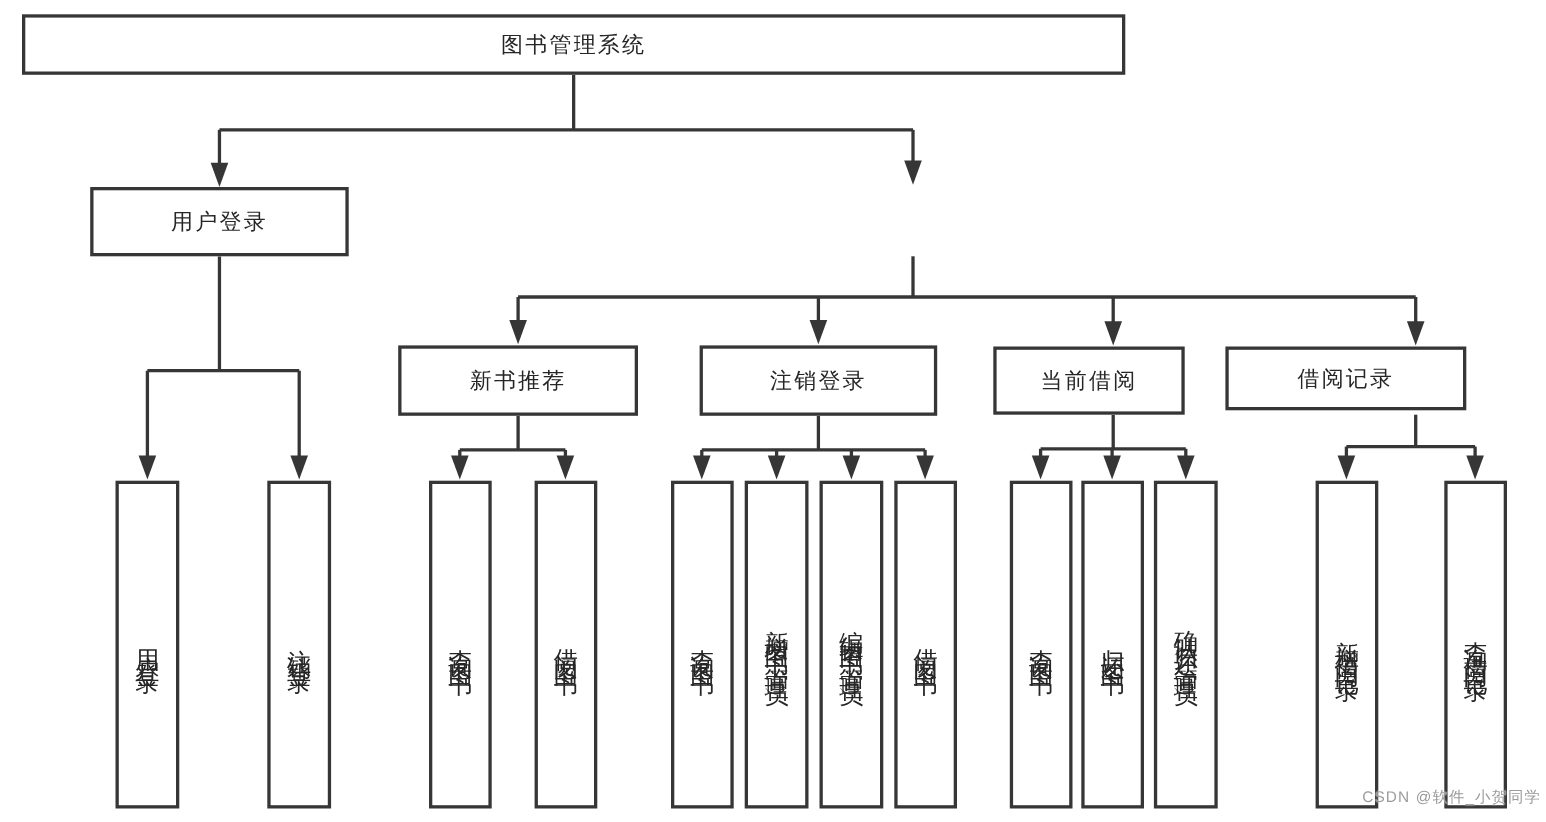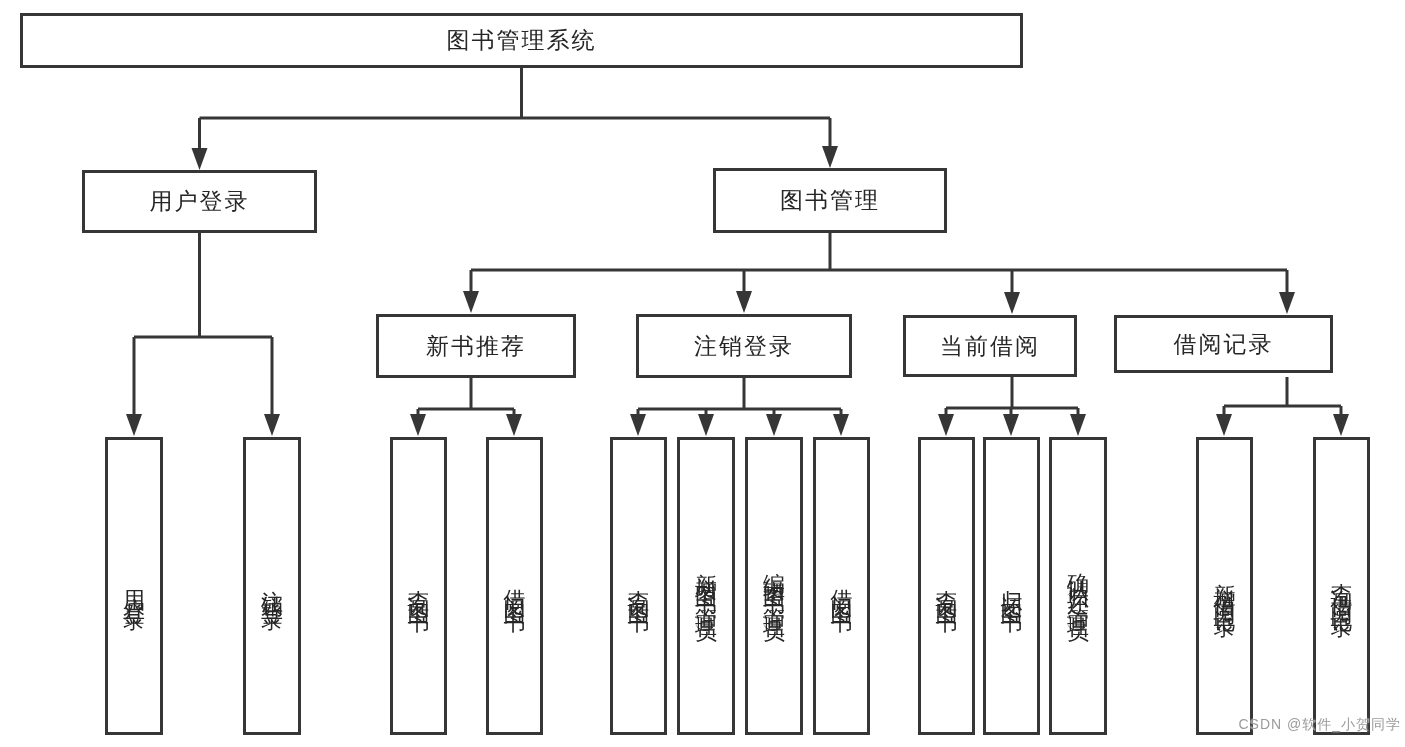--- a/index.html
+++ b/index.html
@@ -24,21 +24,21 @@
     position:absolute;
     z-index:2;
     box-sizing:border-box;
     border:3px solid var(--line);
     background:var(--bg);
     display:flex;
     align-items:center;
     justify-content:center;
   }
   .node span{
-    font-size:23px;
+    font-size:20px;
     letter-spacing:2px;
     color:var(--text);
     white-space:nowrap;
   }
   .node.v span{
     writing-mode:vertical-rl;
     text-orientation:mixed;
     font-size:22px;
     letter-spacing:7px;
     line-height:1;
@@ -122,25 +122,22 @@
     <polygon class="a" points="1341,436 1333,414 1349,414"></polygon>
   </svg>
 
   <div class="node" style="left:20px;top:13px;width:1003px;height:55px">
     <span>图书管理系统</span>
   </div>
 
   <div class="node" style="left:82px;top:170px;width:235px;height:63px">
     <span>用户登录</span>
   </div>
-  <div class="node" style="left:713px;top:168px;width:234px;height:65px">
-    <span>图书管理</span>
-  </div>
 
-  <div class="node" style="left:376px;top:314px;width:200px;height:64px">
+  <div class="node" style="left:362px;top:314px;width:218px;height:64px">
     <span>新书推荐</span>
   </div>
   <div class="node" style="left:636px;top:314px;width:216px;height:64px">
     <span>注销登录</span>
   </div>
   <div class="node" style="left:903px;top:315px;width:174px;height:62px">
     <span>当前借阅</span>
   </div>
   <div class="node" style="left:1114px;top:315px;width:219px;height:58px">
     <span>借阅记录</span>

